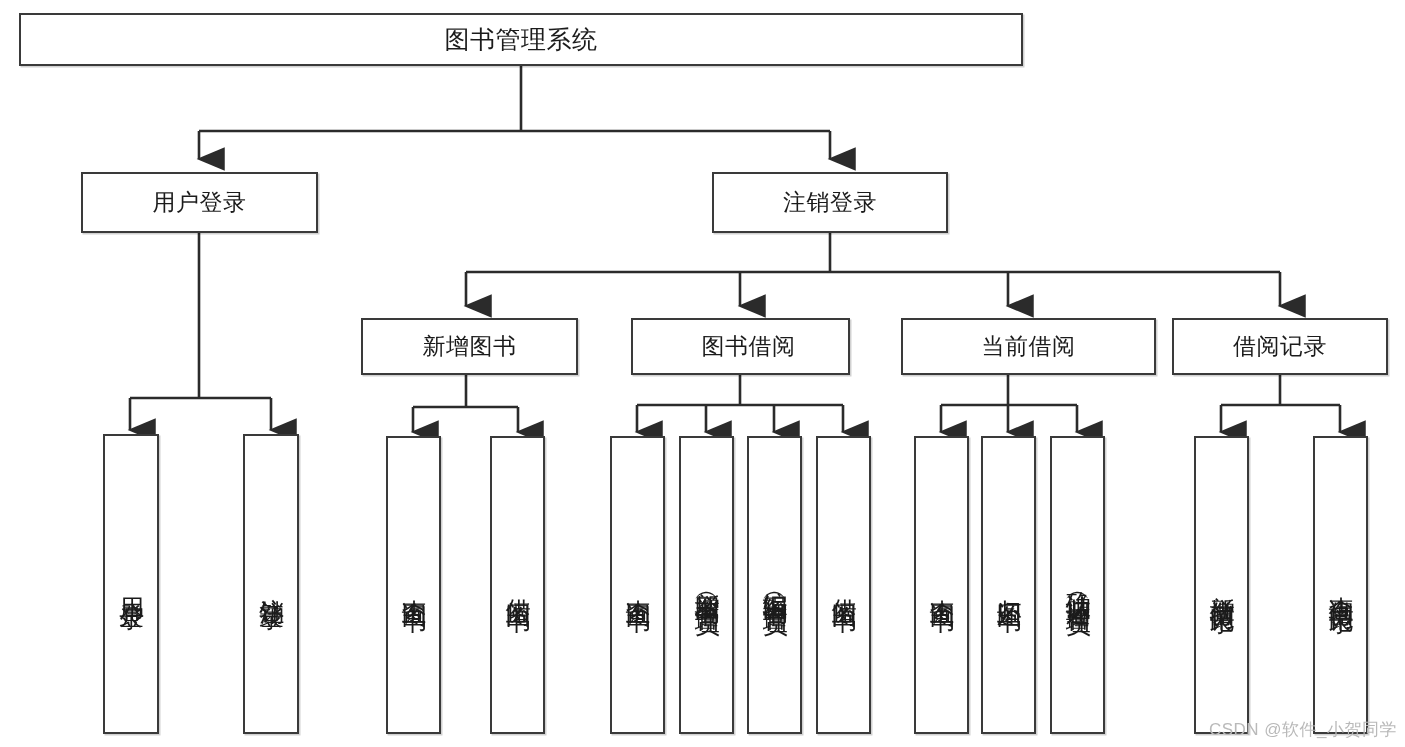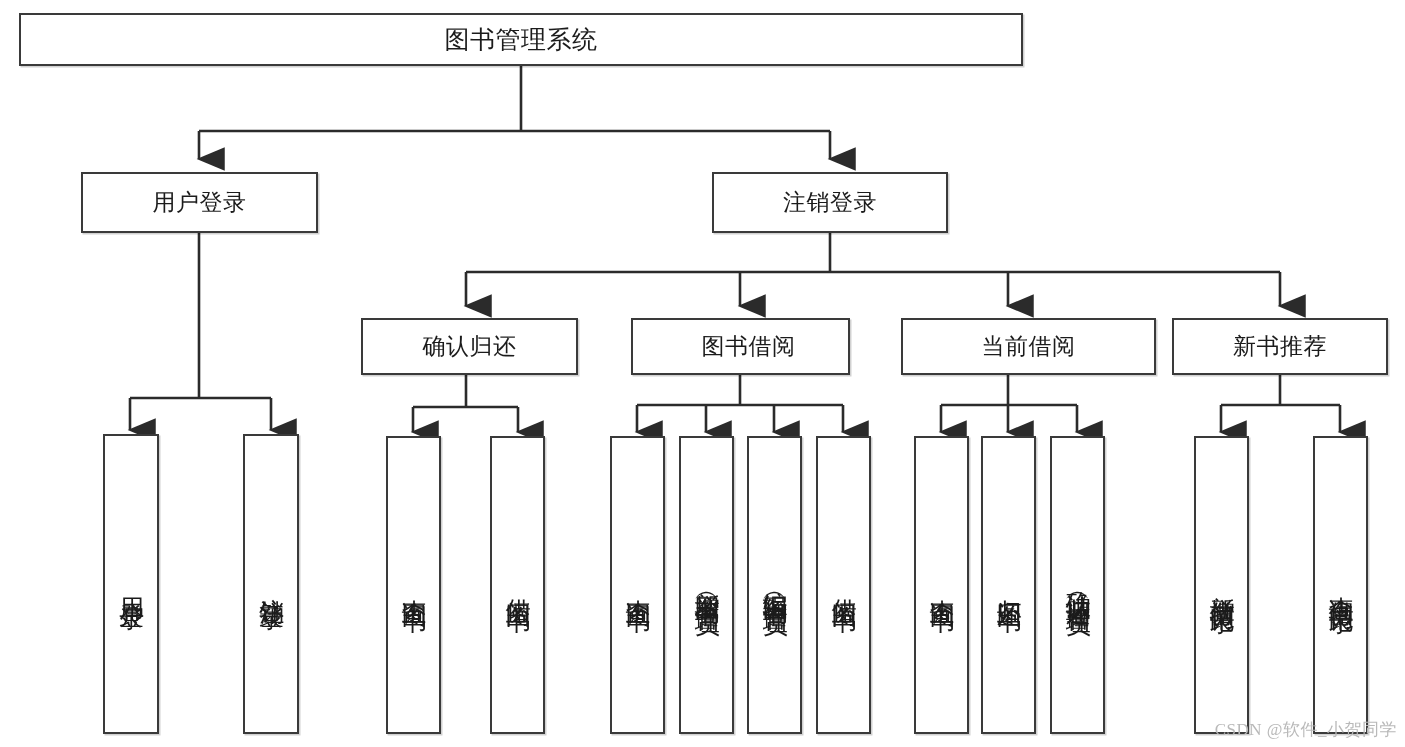--- a/index.html
+++ b/index.html
@@ -67,21 +67,21 @@
   }
   .watermark {
     position: absolute;
     right: 8px;
     bottom: 6px;
     font-size: 17px;
     color: #b9b9b9;
     letter-spacing: 0.5px;
     z-index: 3;
     white-space: nowrap;
-    font-family: Liberation Serif, serif;
+    font-family: Liberation Sans, sans-serif;
   }
 </style>
 </head>
 <body>
 
 <div id="canvas">
 
   <svg id="edges" viewBox="0 0 1405 747" width="1405" height="747" xmlns="http://www.w3.org/2000/svg">
     <defs>
       <marker id="arrow" viewBox="0 0 10 12" refX="5" refY="11" markerWidth="9" markerHeight="11" orient="auto-start-reverse">
@@ -141,33 +141,33 @@
 
   <div class="node horiz" style="left:81px; top:172px; width:237px; height:61px;">
     <span class="lbl">用户登录</span>
   </div>
 
   <div class="node horiz" style="left:712px; top:172px; width:236px; height:61px;">
     <span class="lbl">注销登录</span>
   </div>
 
   <div class="node horiz" style="left:361px; top:318px; width:217px; height:57px;">
-    <span class="lbl">确认归还</span>
+    <span class="lbl">新增图书</span>
   </div>
 
   <div class="node horiz" style="left:631px; top:318px; width:219px; height:57px;padding-left:16px;">
     <span class="lbl">图书借阅</span>
   </div>
 
   <div class="node horiz" style="left:901px; top:318px; width:255px; height:57px;">
     <span class="lbl">当前借阅</span>
   </div>
 
   <div class="node horiz" style="left:1172px; top:318px; width:216px; height:57px;">
-    <span class="lbl">新书推荐</span>
+    <span class="lbl">借阅记录</span>
   </div>
 
   <div class="node vert" style="left:103px; top:434px; width:56px; height:300px;">
     <span class="lbl">用户登录</span>
   </div>
 
   <div class="node vert" style="left:243px; top:434px; width:56px; height:300px;">
     <span class="lbl">注销登录</span>
   </div>
 

